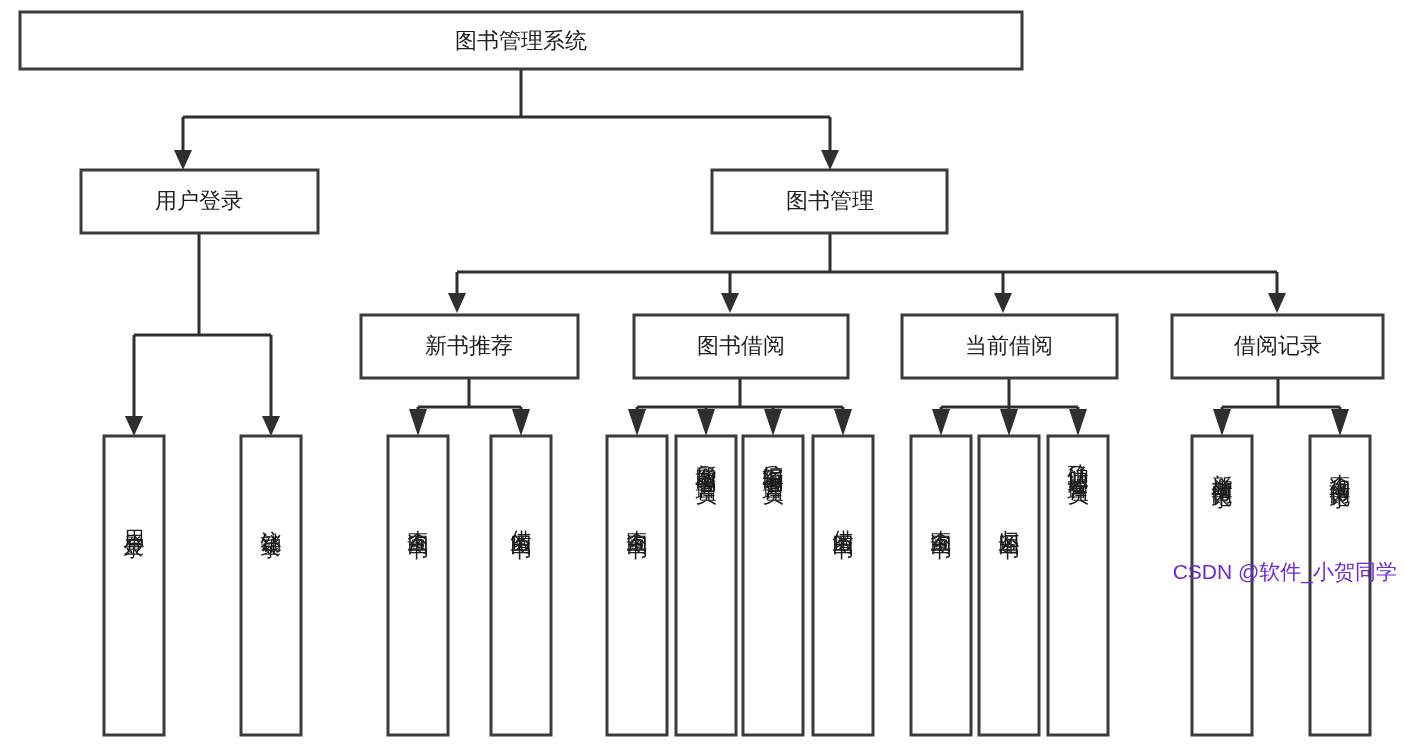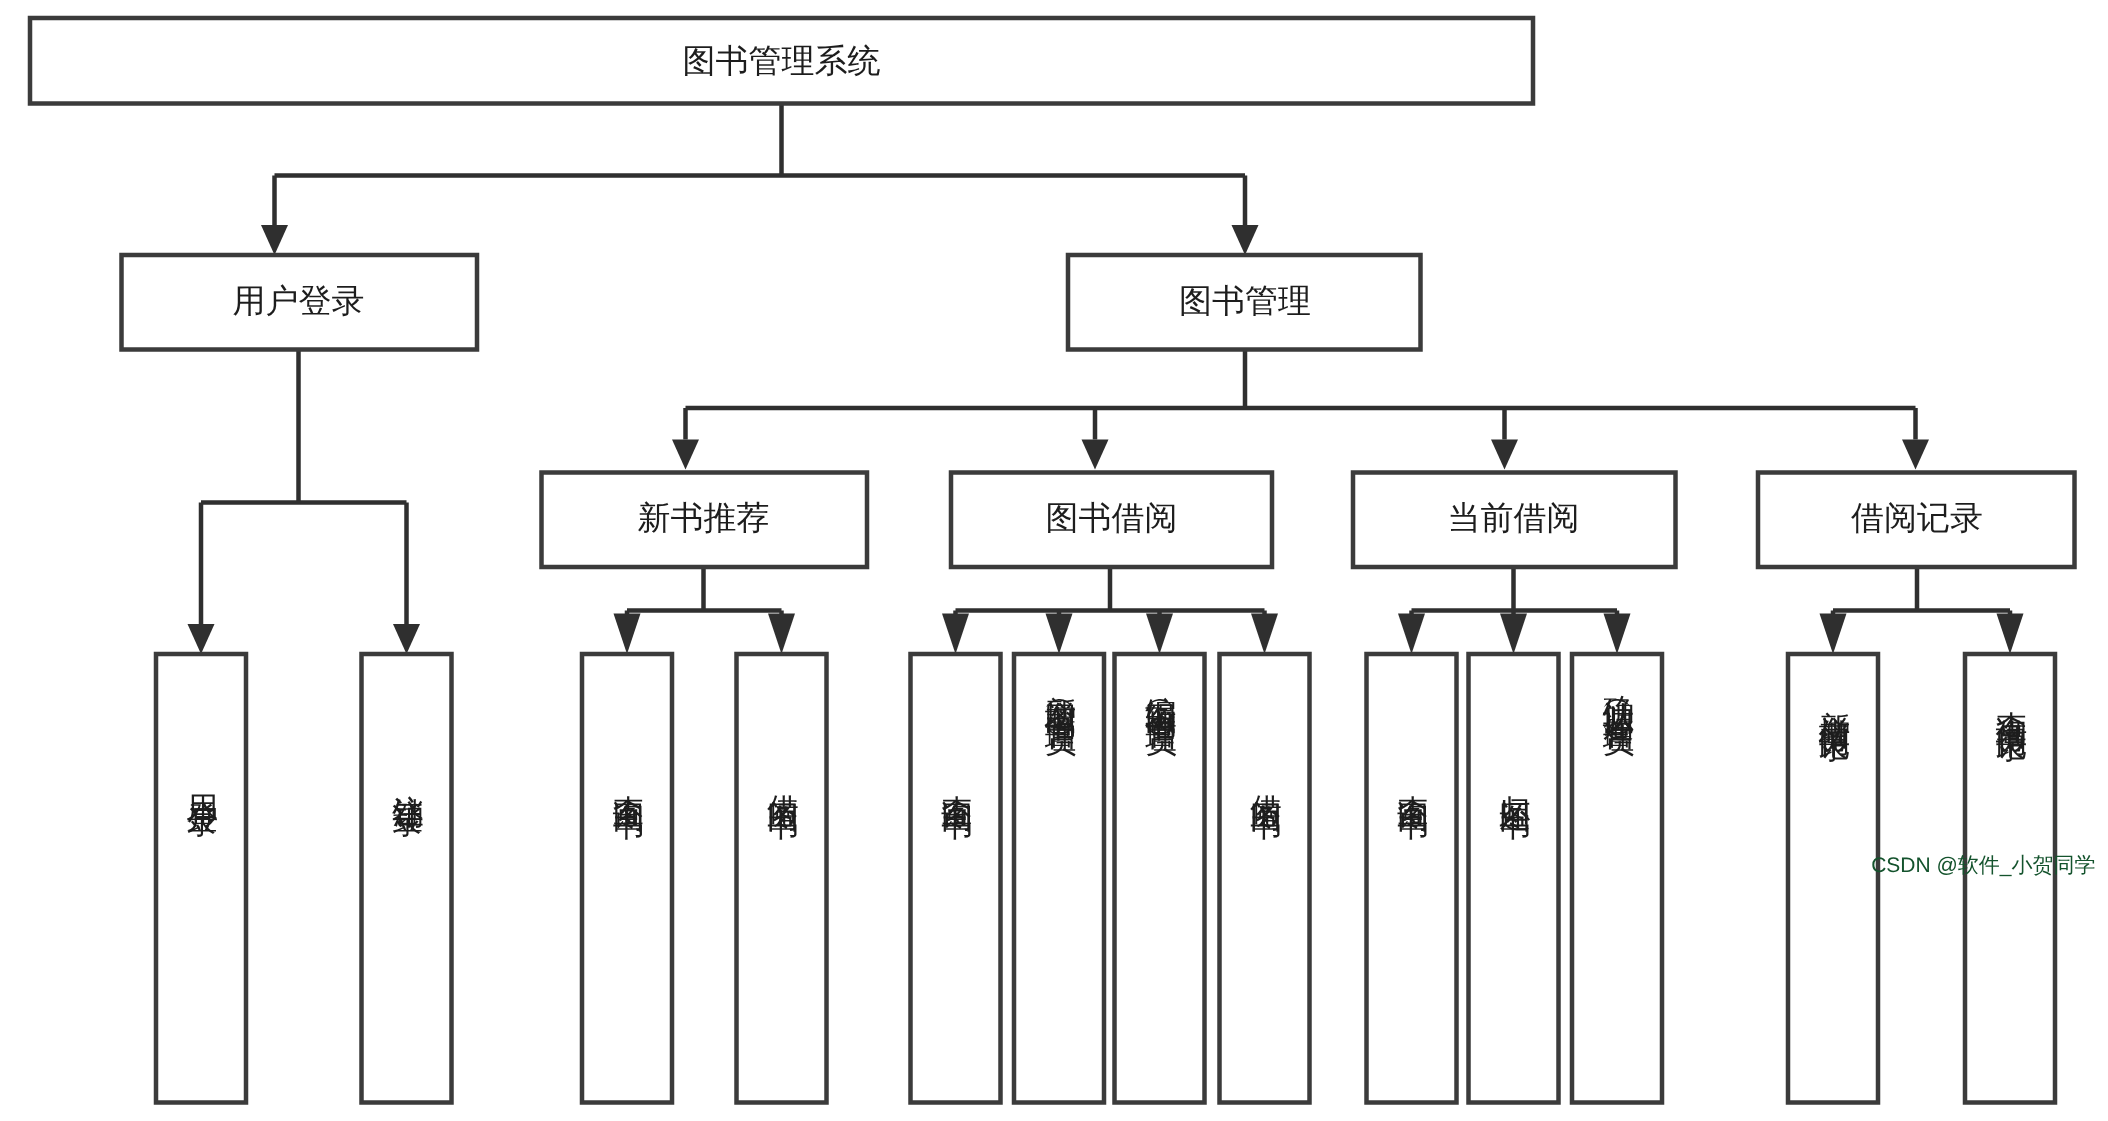--- a/index.html
+++ b/index.html
@@ -62,22 +62,22 @@
     white-space: nowrap;
     transform: translateX(-50%);
     pointer-events: none;
     user-select: none;
   }
   .watermark {
     position: absolute;
     right: 8px;
     bottom: 6px;
     font-family: "Liberation Sans", "DejaVu Sans", sans-serif;
-    font-size: 14px;
-    color: #14532d;
+    font-size: 21px;
+    color: #6d28d9;
     white-space: nowrap;
     user-select: none;
   }
 </style>
 </head>
 <body>
 
 <div id="diagram-root">
 
   <svg class="flow" viewBox="0 0 1405 747">

